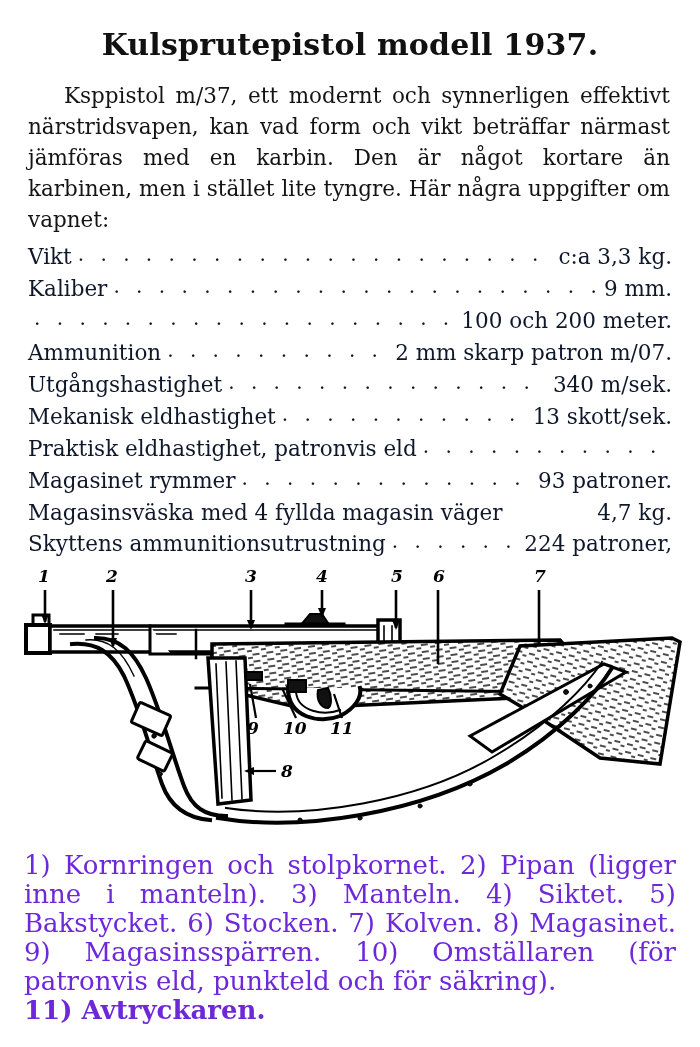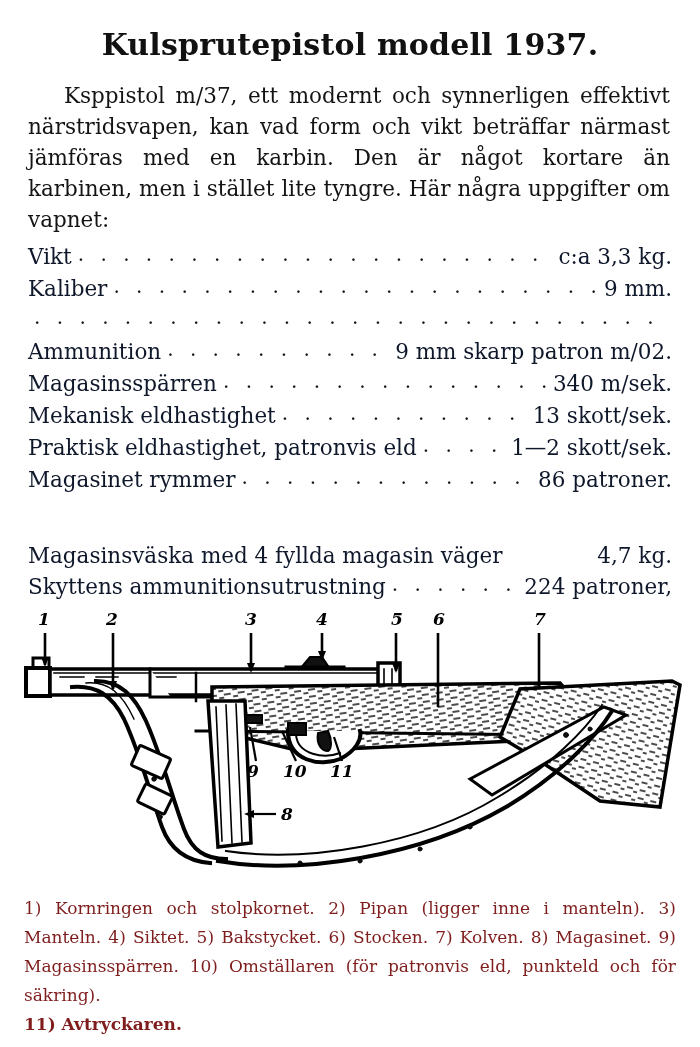--- a/index.html
+++ b/index.html
@@ -72,21 +72,21 @@
     position: relative;
     top: -3px;
     letter-spacing: 5px;
     color: #141414;
     font-size: 20px;
   }
   .spec-leader::before {
     content: ". . . . . . . . . . . . . . . . . . . . . . . . . . . . . . . . . . . . . . . . . . . . . . . . . . .";
   }
   .spec-value { flex: 0 0 auto; }
-  .spec-row.no-leader { justify-content: flex-start; margin-top: 44px; }
+  .spec-row.no-leader { justify-content: flex-start; }
   .spec-row.no-leader .spec-label { flex: 1 1 auto; }
   .spec-row.no-leader .spec-value { padding-left: 6px; }
 
   
   .figure {
     position: relative;
     margin: 8px 0 0 0;
     width: 700px;
     height: 275px;
   }
@@ -98,24 +98,24 @@
     font-style: italic;
     font-weight: bold;
     font-size: 17px;
     color: #000;
     line-height: 1;
   }
 
   
   .caption {
     margin: 8px 24px 0 24px;
-    font-size: 17px;
+    font-size: 26px;
     line-height: 29px;
     text-align: justify;
-    color: #7f1d1d;
+    color: #6d28d9;
     font-family: "DejaVu Serif", "Liberation Serif", serif;
   }
   .caption .last-line {
     display: block;
     text-align: left;
     font-weight: bold;
   }
 </style>
 </head>
 <body>
@@ -132,45 +132,45 @@
         <span class="spec-leader"></span>
         <span class="spec-value">c:a 3,3 kg.</span>
       </div>
       <div class="spec-row">
         <span class="spec-label">Kaliber</span>
         <span class="spec-leader"></span>
         <span class="spec-value">9 mm.</span>
       </div>
       <div class="spec-row">
         <span class="spec-leader"></span>
+        <span class="spec-value">100 och 200 meter.</span>
       </div>
       <div class="spec-row">
         <span class="spec-label">Ammunition</span>
         <span class="spec-leader"></span>
-        <span class="spec-value">9 mm skarp patron m/02.</span>
-      </div>
-      <div class="spec-row">
-        <span class="spec-label">Magasinsspärren</span>
+        <span class="spec-value">2 mm skarp patron m/07.</span>
+      </div>
+      <div class="spec-row">
+        <span class="spec-label">Utgångshastighet</span>
         <span class="spec-leader"></span>
         <span class="spec-value">340 m/sek.</span>
       </div>
       <div class="spec-row">
         <span class="spec-label">Mekanisk eldhastighet</span>
         <span class="spec-leader"></span>
         <span class="spec-value">13 skott/sek.</span>
       </div>
       <div class="spec-row">
         <span class="spec-label">Praktisk eldhastighet, patronvis eld</span>
         <span class="spec-leader"></span>
-        <span class="spec-value">1—2 skott/sek.</span>
       </div>
       <div class="spec-row">
         <span class="spec-label">Magasinet rymmer</span>
         <span class="spec-leader"></span>
-        <span class="spec-value">86 patroner.</span>
+        <span class="spec-value">93 patroner.</span>
       </div>
       <div class="spec-row no-leader">
         <span class="spec-label">Magasinsväska med 4 fyllda magasin väger</span>
         <span class="spec-value">4,7 kg.</span>
       </div>
       <div class="spec-row">
         <span class="spec-label">Skyttens ammunitionsutrustning</span>
         <span class="spec-leader"></span>
         <span class="spec-value">224 patroner,</span>
       </div>

